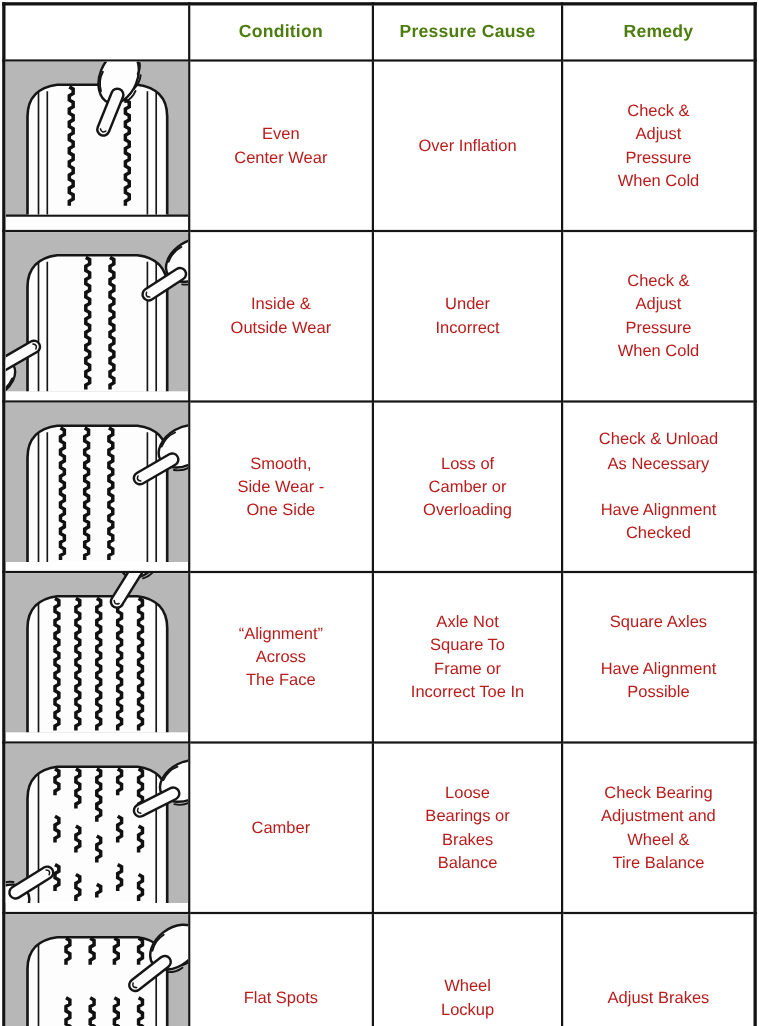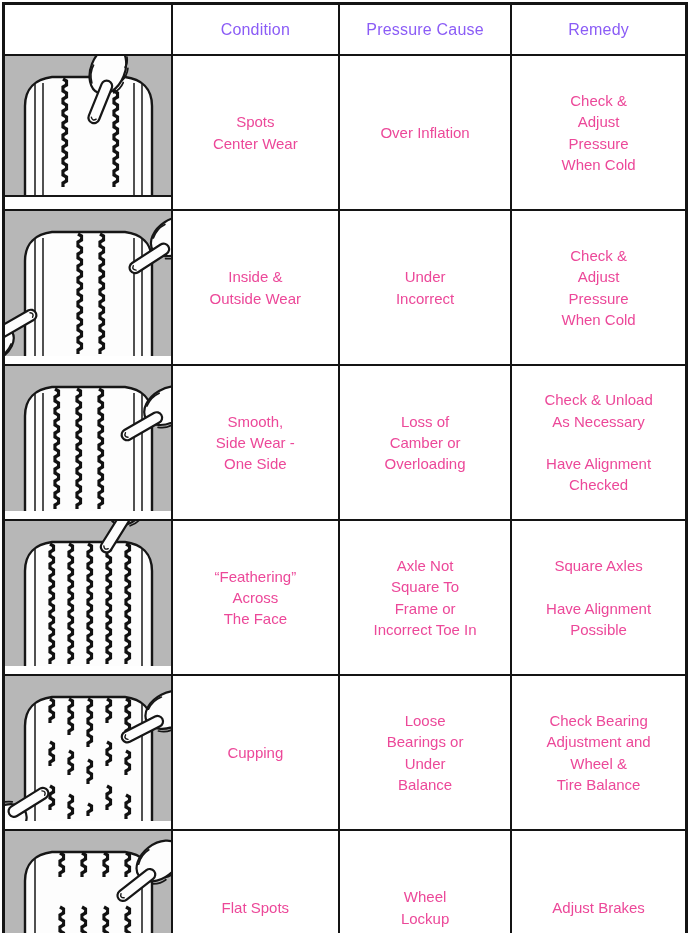--- a/index.html
+++ b/index.html
@@ -6,25 +6,25 @@
   .sheet{
     width:690px;height:933px;box-sizing:border-box;background:#ffffff;
     padding:2px 2px 0 2px;font-family:"Liberation Sans",sans-serif;
   }
   table.chart{
     border-collapse:collapse;table-layout:fixed;width:686px;
     border:3px solid #141414;
   }
   th,td{border:2px solid #141414;}
   thead th{
-    height:47px;font-weight:normal;font-size:16px;color:#8b5cf6;
+    height:47px;font-weight:bold;font-size:16px;color:#4d7c0f;
     text-align:center;vertical-align:middle;letter-spacing:.2px;
   }
   td.txt{
-    height:145px;font-size:15px;line-height:1.42;color:#ec4899;
+    height:145px;font-size:15px;line-height:1.42;color:#b91c1c;
     text-align:center;vertical-align:middle;white-space:pre-line;
     padding:4px 8px;
   }
   td.ill{width:167px;height:145px;padding:0;vertical-align:top;overflow:hidden;}
   td.ill svg{display:block;}
 </style>
 </head>
 <body>
 
 <div class="sheet">
@@ -58,21 +58,21 @@
               <path d="M109,23 l3.5,2 l0,4 l-3.5,2 l0,4 l3.5,2 l0,4 l-3.5,2 l0,4 l3.5,2 l0,4 l-3.5,2 l0,4 l3.5,2 l0,4 l-3.5,2 l0,4 l3.5,2 l0,4 l-3.5,2 l0,4 l3.5,2 l0,4 l-3.5,2 l0,4 l3.5,2 l0,4 l-3.5,2 l0,4 l3.5,2 l0,4 l-3.5,2 l0,4 l3.5,2 l0,4 l-3.5,2 l0,4" fill="none" stroke="#111" stroke-width="3.2"></path>
               <g transform="translate(88,64) rotate(-68)" fill="#fdfdfd" stroke="#161616" stroke-width="2.2" stroke-linecap="round" stroke-linejoin="round">
                 <ellipse cx="52" cy="-5" rx="25" ry="17"></ellipse>
                 <path d="M33,9 q6,5 13,5 M47,12 q7,3 14,1 M61,10 q5,1 10,-2" fill="none" stroke-width="1.7"></path>
                 <path d="M34,-15 q8,-6 17,-5" fill="none" stroke-width="1.7"></path>
                 <rect x="-3" y="-5.5" width="45" height="11" rx="5.5"></rect>
                 <path d="M2,-2.6 q-3.6,2.6 0,5.2" fill="none" stroke-width="1.4"></path>
               </g>
             </svg>
           </td>
-        <td class="txt">Spots
+        <td class="txt">Even
 Center Wear</td>
         <td class="txt">Over Inflation</td>
         <td class="txt">Check &amp;
 Adjust
 Pressure
 When Cold</td>
       </tr>
       <tr>
         <td class="ill">
             <svg viewBox="0 0 167 145" width="167" height="145" preserveAspectRatio="none" xmlns="http://www.w3.org/2000/svg">
@@ -156,21 +156,21 @@
               <path d="M121,23 l3.5,2 l0,4 l-3.5,2 l0,4 l3.5,2 l0,4 l-3.5,2 l0,4 l3.5,2 l0,4 l-3.5,2 l0,4 l3.5,2 l0,4 l-3.5,2 l0,4 l3.5,2 l0,4 l-3.5,2 l0,4 l3.5,2 l0,4 l-3.5,2 l0,4 l3.5,2 l0,4 l-3.5,2 l0,4 l3.5,2 l0,4 l-3.5,2 l0,4 l3.5,2 l0,4 l-3.5,2 l0,4 l3.5,2 l0,4 l-3.5,2 l0,4" fill="none" stroke="#111" stroke-width="3.2"></path>
               <g transform="translate(100,28) rotate(-58)" fill="#fdfdfd" stroke="#161616" stroke-width="2.2" stroke-linecap="round" stroke-linejoin="round">
                 <ellipse cx="52" cy="-5" rx="25" ry="17"></ellipse>
                 <path d="M33,9 q6,5 13,5 M47,12 q7,3 14,1 M61,10 q5,1 10,-2" fill="none" stroke-width="1.7"></path>
                 <path d="M34,-15 q8,-6 17,-5" fill="none" stroke-width="1.7"></path>
                 <rect x="-3" y="-5.5" width="45" height="11" rx="5.5"></rect>
                 <path d="M2,-2.6 q-3.6,2.6 0,5.2" fill="none" stroke-width="1.4"></path>
               </g>
             </svg>
           </td>
-        <td class="txt">“Feathering”
+        <td class="txt">“Alignment”
 Across
 The Face</td>
         <td class="txt">Axle Not
 Square To
 Frame or
 Incorrect Toe In</td>
         <td class="txt">Square Axles
 
 Have Alignment
 Possible</td>
@@ -206,24 +206,24 @@
               </g>
               <g transform="translate(120,62) rotate(-27)" fill="#fdfdfd" stroke="#161616" stroke-width="2.2" stroke-linecap="round" stroke-linejoin="round">
                 <ellipse cx="52" cy="-5" rx="25" ry="17"></ellipse>
                 <path d="M33,9 q6,5 13,5 M47,12 q7,3 14,1 M61,10 q5,1 10,-2" fill="none" stroke-width="1.7"></path>
                 <path d="M34,-15 q8,-6 17,-5" fill="none" stroke-width="1.7"></path>
                 <rect x="-3" y="-5.5" width="45" height="11" rx="5.5"></rect>
                 <path d="M2,-2.6 q-3.6,2.6 0,5.2" fill="none" stroke-width="1.4"></path>
               </g>
             </svg>
           </td>
-        <td class="txt">Cupping</td>
+        <td class="txt">Camber</td>
         <td class="txt">Loose
 Bearings or
-Under
+Brakes
 Balance</td>
         <td class="txt">Check Bearing
 Adjustment and
 Wheel &amp;
 Tire Balance</td>
       </tr>
       <tr>
         <td class="ill">
             <svg viewBox="0 0 167 145" width="167" height="145" preserveAspectRatio="none" xmlns="http://www.w3.org/2000/svg">
               <rect x="0" y="0" width="167" height="145" fill="#b7b7b7"></rect>

